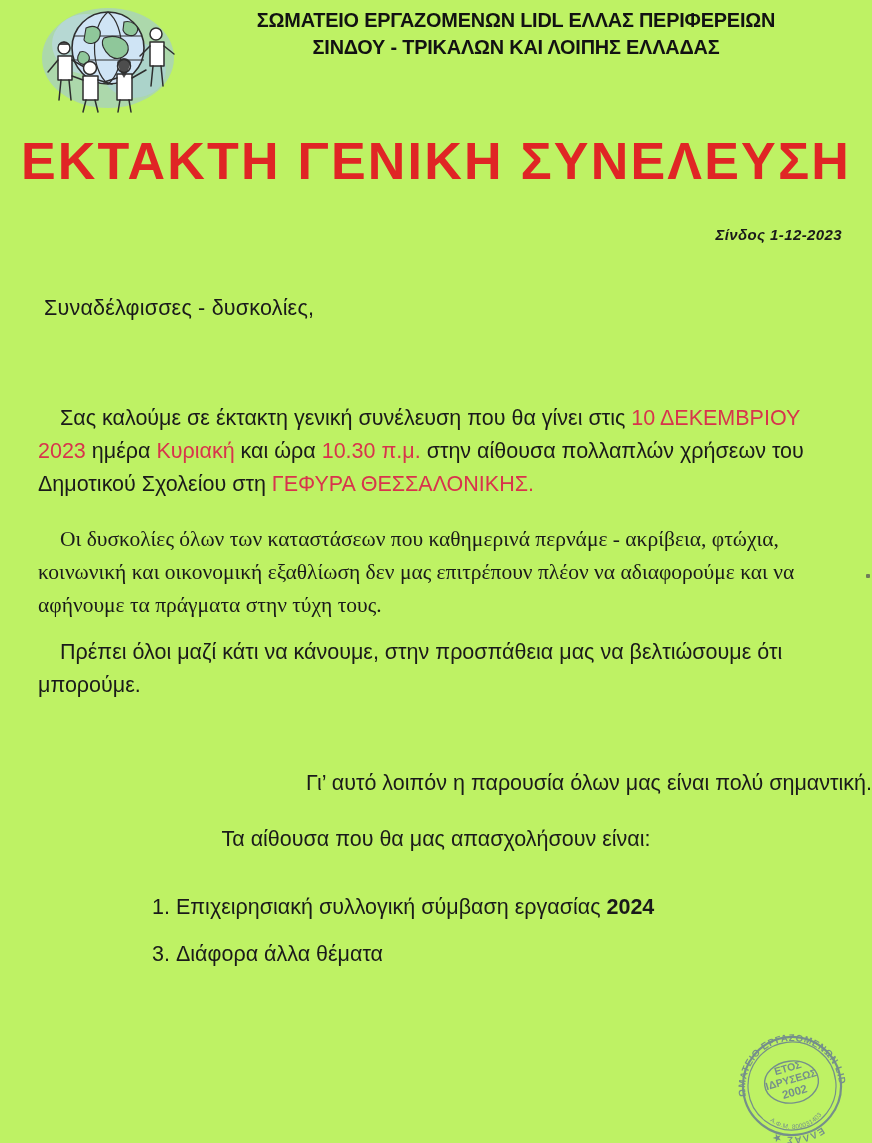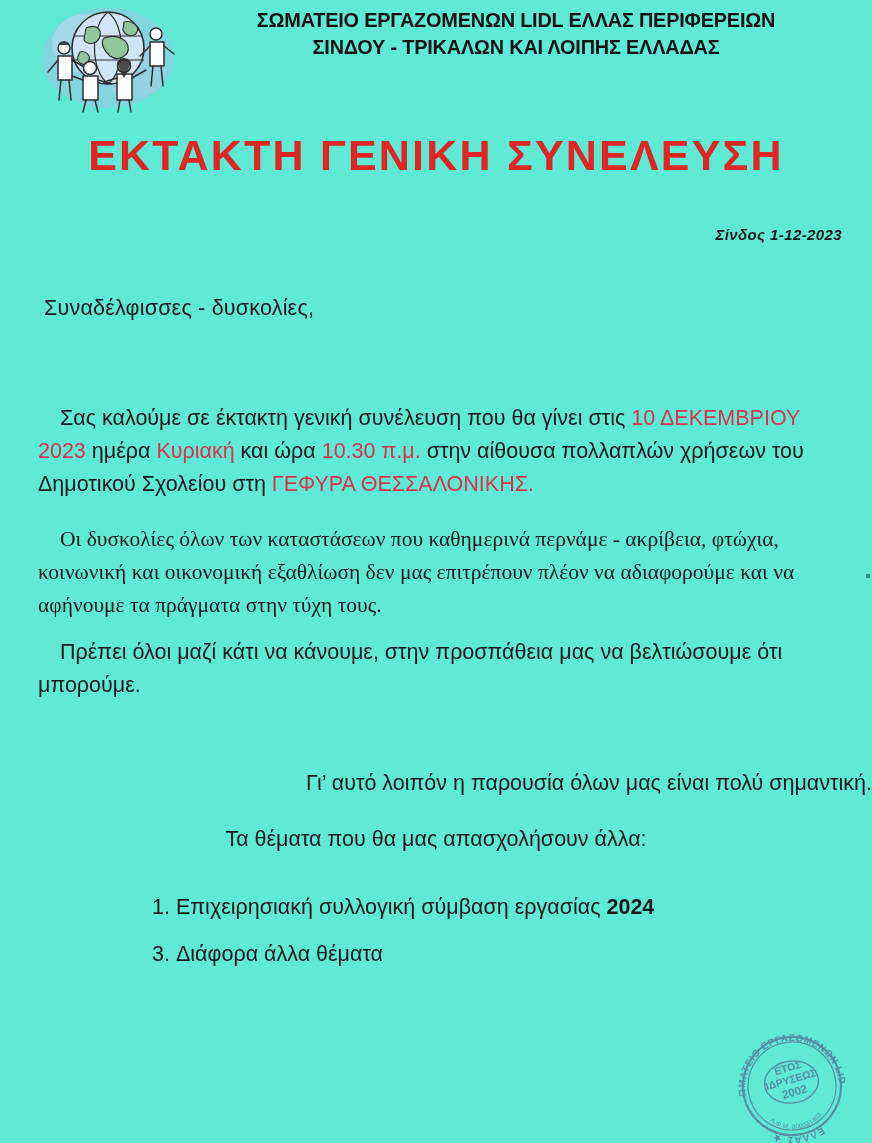--- a/index.html
+++ b/index.html
@@ -9,21 +9,21 @@
   }
   body {
     font-family: "Liberation Sans", sans-serif;
     color: #1a1a1a;
   }
   .page {
     position: relative;
     width: 872px;
     height: 1143px;
     overflow: hidden;
-    background: #5eead4;
+    background: #bef264;
   }
 
   
   .header {
     position: absolute;
     top: 0;
     left: 0;
     width: 872px;
     height: 120px;
   }
@@ -53,21 +53,21 @@
   .org-title div { white-space: nowrap; }
 
   
   .doc-title {
     position: absolute;
     left: 0;
     top: 131px;
     width: 872px;
     text-align: center;
     font-weight: bold;
-    font-size: 43px;
+    font-size: 52px;
     letter-spacing: 2.2px;
     color: #e02525;
     white-space: nowrap;
   }
 
   
   .place-date {
     position: absolute;
     right: 30px;
     top: 226px;
@@ -251,21 +251,21 @@
   <div class="para para-2">
     <span class="ind"></span><span>Οι δυσκολίες όλων των καταστάσεων που καθημερινά περνάμε - ακρίβεια, φτώχια, κοινωνική και οικονομική εξαθλίωση δεν μας επιτρέπουν πλέον να αδιαφορούμε και να αφήνουμε τα πράγματα στην τύχη τους.</span>
   </div>
 
   <div class="para para-3">
     <span class="ind"></span><span>Πρέπει όλοι μαζί κάτι να κάνουμε, στην προσπάθεια μας να βελτιώσουμε ότι μπορούμε.</span>
   </div>
 
   <div class="center-line">Γι’ αυτό λοιπόν η παρουσία όλων μας είναι πολύ σημαντική.</div>
 
-  <div class="agenda-heading">Τα θέματα που θα μας απασχολήσουν άλλα:</div>
+  <div class="agenda-heading">Τα αίθουσα που θα μας απασχολήσουν είναι:</div>
 
   <ul class="agenda">
     <li>
       <span class="num">1.</span><span>Επιχειρησιακή συλλογική σύμβαση εργασίας </span><b>2024</b>
     </li>
     <li>
       <span class="num">3.</span><span>Διάφορα άλλα θέματα</span><b></b>
     </li>
   </ul>
 

